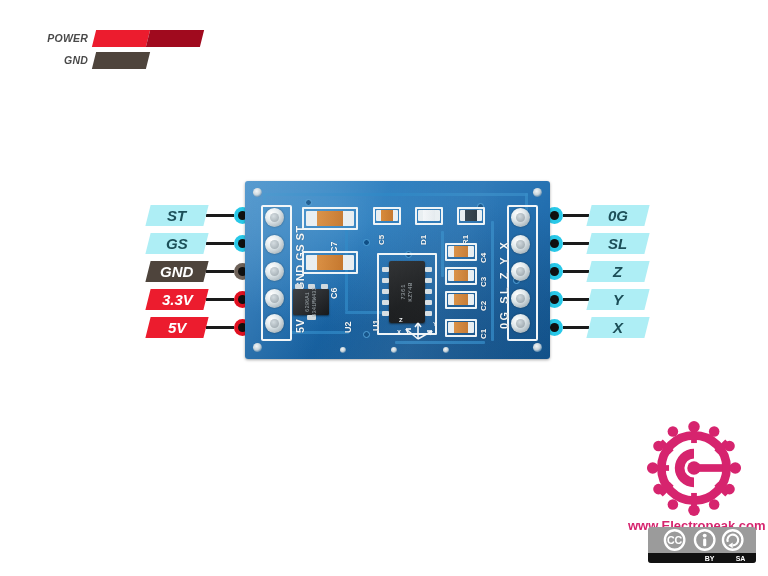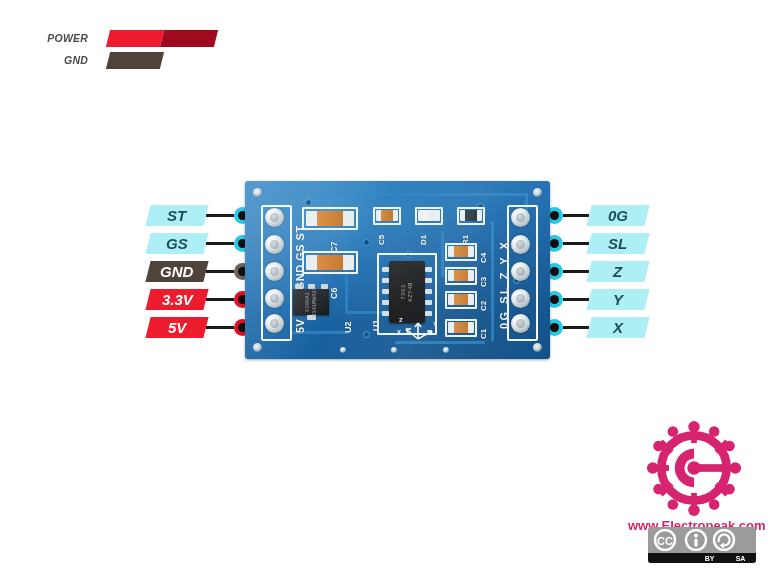--- a/index.html
+++ b/index.html
@@ -7,21 +7,21 @@
     width:768px;height:576px;background:#ffffff;
     font-family:"Liberation Sans", sans-serif;
     position:relative;overflow:hidden;
   }
   .stage{position:absolute;left:0;top:0;width:768px;height:576px;}
 
   
   .legend{position:absolute;left:40px;top:28px;}
   .legend-row{display:flex;align-items:center;height:20px;margin-bottom:2px;}
   .legend-label{
-    width:48px;text-align:right;padding-right:20px;
+    width:48px;text-align:right;padding-right:6px;
     font-style:italic;font-weight:600;font-size:10.5px;color:#4a4a4a;
     letter-spacing:.2px;
   }
   .swatch{
     height:17px;width:54px;
     transform:skewX(-14deg);
     margin-right:3px;
   }
 
   
@@ -133,21 +133,21 @@
   
   .brand{position:absolute;left:628px;top:420px;width:132px;text-align:right;}
   .brandurl{
     margin-top:2px;color:#d6246e;font-weight:700;font-size:13px;
     font-family:"Liberation Sans", sans-serif;
   }
   .cc{
     position:absolute;left:648px;top:527px;width:108px;height:36px;
     background:#9b9b9b;border-radius:3px;overflow:hidden;
   }
-  .cc .top{display:flex;align-items:center;height:26px;padding:0 2px;gap:4px;text-align:right;}
+  .cc .top{display:flex;align-items:center;height:26px;padding:0 12px;gap:4px;text-align:right;}
   .cc .bot{
     height:10px;background:#111;display:flex;color:#fff;
     font-size:7px;font-weight:700;align-items:center;
   }
   .cc .bot span{flex:1;text-align:center;}
   .cc .bot span:first-child{flex:0 0 46px;}
 </style>
 </head>
 <body>
 

